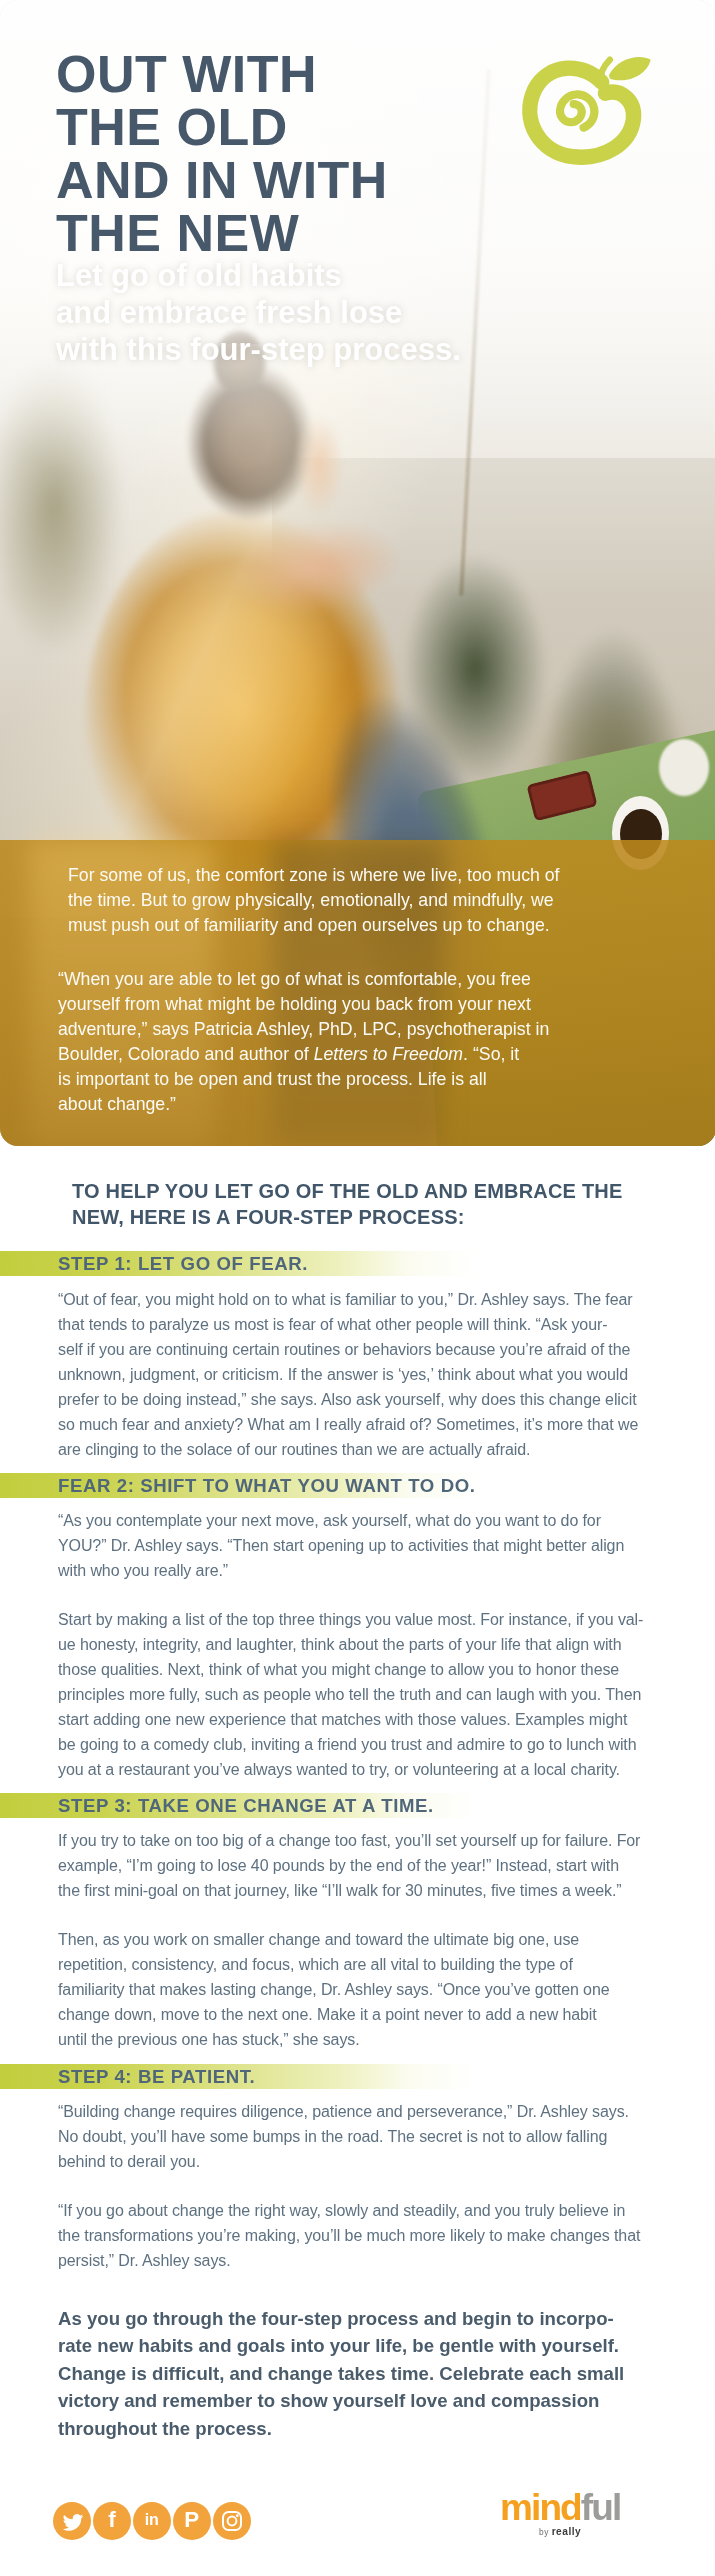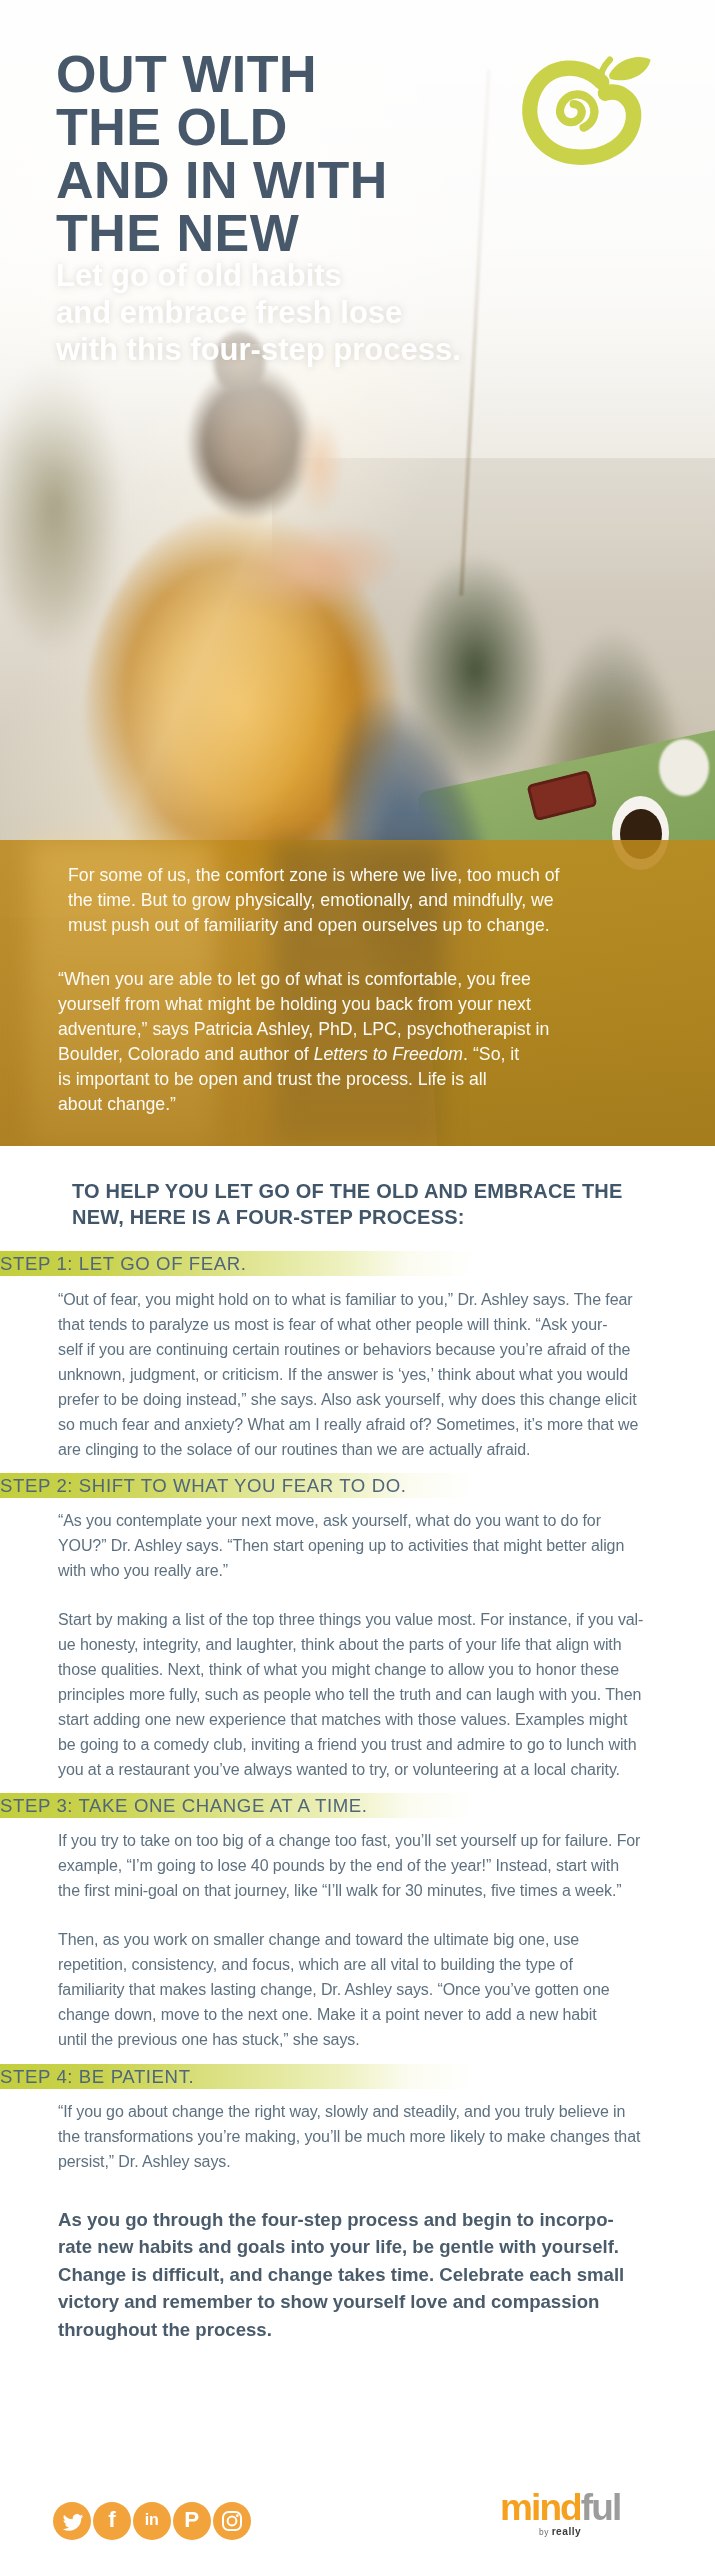--- a/index.html
+++ b/index.html
@@ -1,20 +1,20 @@
 <!DOCTYPE html>
 <html style="font-size:15px"><head>
 <meta charset="utf-8">
 <style>
   html,body{margin:0;padding:0;background:#e9e9e9;}
   .page{position:relative;width:716px;height:2576px;margin:0 auto;background:#ffffff;
         font-family:"Liberation Sans",sans-serif;overflow:hidden;}
 
   
-  .hero{position:relative;width:716px;height:1146px;overflow:hidden;background:#e7e3da;}
+  .hero{position:relative;width:716px;height:1146px;overflow:hidden;background:#e7e3da;border-radius:18px;}
   .ph{position:absolute;}
   .ph-sky{inset:0;background:linear-gradient(180deg,#f7f6f4 0%,#f1efe9 28%,#e2dcd1 52%,#cfc7b7 72%,#bdb3a0 100%);}
   .ph-wall{left:38%;right:0;top:40%;height:36%;background:linear-gradient(180deg,#d8d2c6,#c6bdac);}
   .ph-twig{left:66%;top:6%;width:3.7px;height:46%;background:rgba(137,117,82,.45);filter:blur(0.9px);transform:rotate(3deg);}
   .ph-branches{right:-4%;top:55%;width:38%;height:24%;
      background:radial-gradient(closest-side,rgba(166,152,102,.55),rgba(166,152,102,0) 70%);filter:blur(5.6px);}
   .ph-plants-left{left:-6%;top:26%;width:34%;height:36%;
      background:radial-gradient(closest-side at 40% 50%,rgba(140,133,94,.85),rgba(140,133,94,0) 72%);filter:blur(6.5px);}
   .ph-foliage{right:0;top:44%;width:48%;height:48%;
      background:
@@ -67,22 +67,22 @@
   .gold-intro{position:absolute;left:68px;top:863px;margin:0;width:606px;
      font-size:17.7px;line-height:25px;color:#fdfbf6;white-space:pre-line;}
   .gold-quote{position:absolute;left:58px;top:967px;margin:0;width:606px;
      font-size:17.7px;line-height:25px;color:#fdfbf6;white-space:pre-line;}
   .gold-quote em{font-style:italic;}
 
   
   .content{padding:0 34px 0 58px;}
   .section-heading{margin:32px 14px 0;font-size:20px;line-height:26px;font-weight:bold;
      letter-spacing:0.2px;color:#42566a;white-space:pre-line;}
-  .step-heading{margin:11.2px 0 0 -58px;height:25px;line-height:26px;
-     font-size:18.6px;font-weight:normal;letter-spacing:0.6px;color:#50677a;
+  .step-heading{margin:11.2px 0 0 -58px;padding-left:58px;height:25px;line-height:26px;
+     font-size:18.6px;font-weight:bold;letter-spacing:0.6px;color:#50677a;
      background:linear-gradient(90deg,#c3ce3e 0%,#c9d24c 14%,#dde38a 34%,#eef1bf 50%,rgba(248,249,228,.55) 60%,rgba(255,255,255,0) 70%);}
   .step-heading.first{margin-top:21.4px;}
   .step p{margin:10.2px 0 0;font-size:16px;line-height:25px;letter-spacing:-0.1px;
      color:#5e7180;white-space:pre-line;}
   .step p + p{margin-top:24px;}
   .closing{margin:32px 0 0;font-size:18.6px;line-height:27.6px;font-weight:bold;
      color:#4a5c6b;white-space:pre-line;}
 
   
   .social-row{position:absolute;left:53px;top:2502px;display:flex;gap:1.9px;}
@@ -164,21 +164,21 @@
       <p>“Out of fear, you might hold on to what is familiar to you,” Dr. Ashley says. The fear
 that tends to paralyze us most is fear of what other people will think. “Ask your-
 self if you are continuing certain routines or behaviors because you’re afraid of the
 unknown, judgment, or criticism. If the answer is ‘yes,’ think about what you would
 prefer to be doing instead,” she says. Also ask yourself, why does this change elicit
 so much fear and anxiety? What am I really afraid of? Sometimes, it’s more that we
 are clinging to the solace of our routines than we are actually afraid.</p>
     </div>
 
     <div class="step">
-      <div class="step-heading">STEP 2: SHIFT TO WHAT YOU FEAR TO DO.</div>
+      <div class="step-heading">FEAR 2: SHIFT TO WHAT YOU WANT TO DO.</div>
       <p>“As you contemplate your next move, ask yourself, what do you want to do for
 YOU?” Dr. Ashley says. “Then start opening up to activities that might better align
 with who you really are.”</p>
       <p>Start by making a list of the top three things you value most. For instance, if you val-
 ue honesty, integrity, and laughter, think about the parts of your life that align with
 those qualities. Next, think of what you might change to allow you to honor these
 principles more fully, such as people who tell the truth and can laugh with you. Then
 start adding one new experience that matches with those values. Examples might
 be going to a comedy club, inviting a friend you trust and admire to go to lunch with
 you at a restaurant you’ve always wanted to try, or volunteering at a local charity.</p>
@@ -191,20 +191,23 @@
 the first mini-goal on that journey, like “I’ll walk for 30 minutes, five times a week.”</p>
       <p>Then, as you work on smaller change and toward the ultimate big one, use
 repetition, consistency, and focus, which are all vital to building the type of
 familiarity that makes lasting change, Dr. Ashley says. “Once you’ve gotten one
 change down, move to the next one. Make it a point never to add a new habit
 until the previous one has stuck,” she says.</p>
     </div>
 
     <div class="step">
       <div class="step-heading">STEP 4: BE PATIENT.</div>
+      <p>“Building change requires diligence, patience and perseverance,” Dr. Ashley says.
+No doubt, you’ll have some bumps in the road. The secret is not to allow falling
+behind to derail you.</p>
       <p>“If you go about change the right way, slowly and steadily, and you truly believe in
 the transformations you’re making, you’ll be much more likely to make changes that
 persist,” Dr. Ashley says.</p>
     </div>
 
     <p class="closing">As you go through the four-step process and begin to incorpo-
 rate new habits and goals into your life, be gentle with yourself.
 Change is difficult, and change takes time. Celebrate each small
 victory and remember to show yourself love and compassion
 throughout the process.</p>

